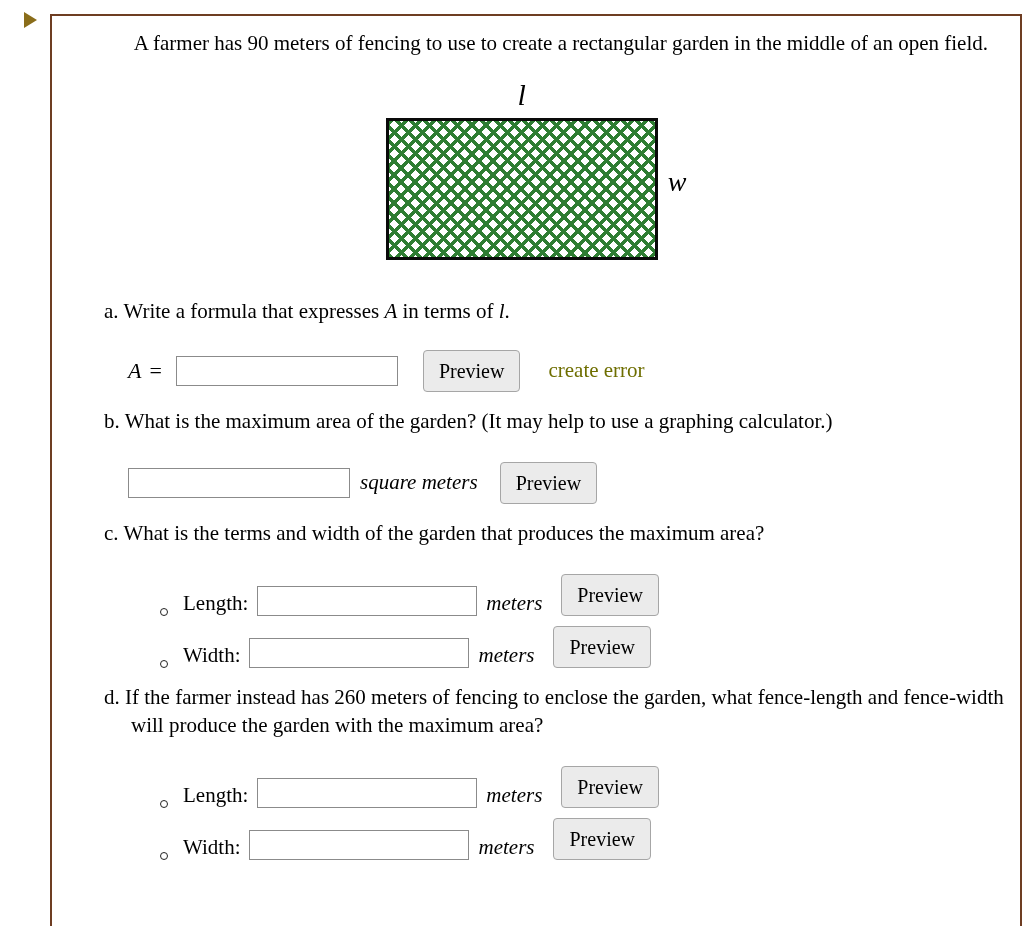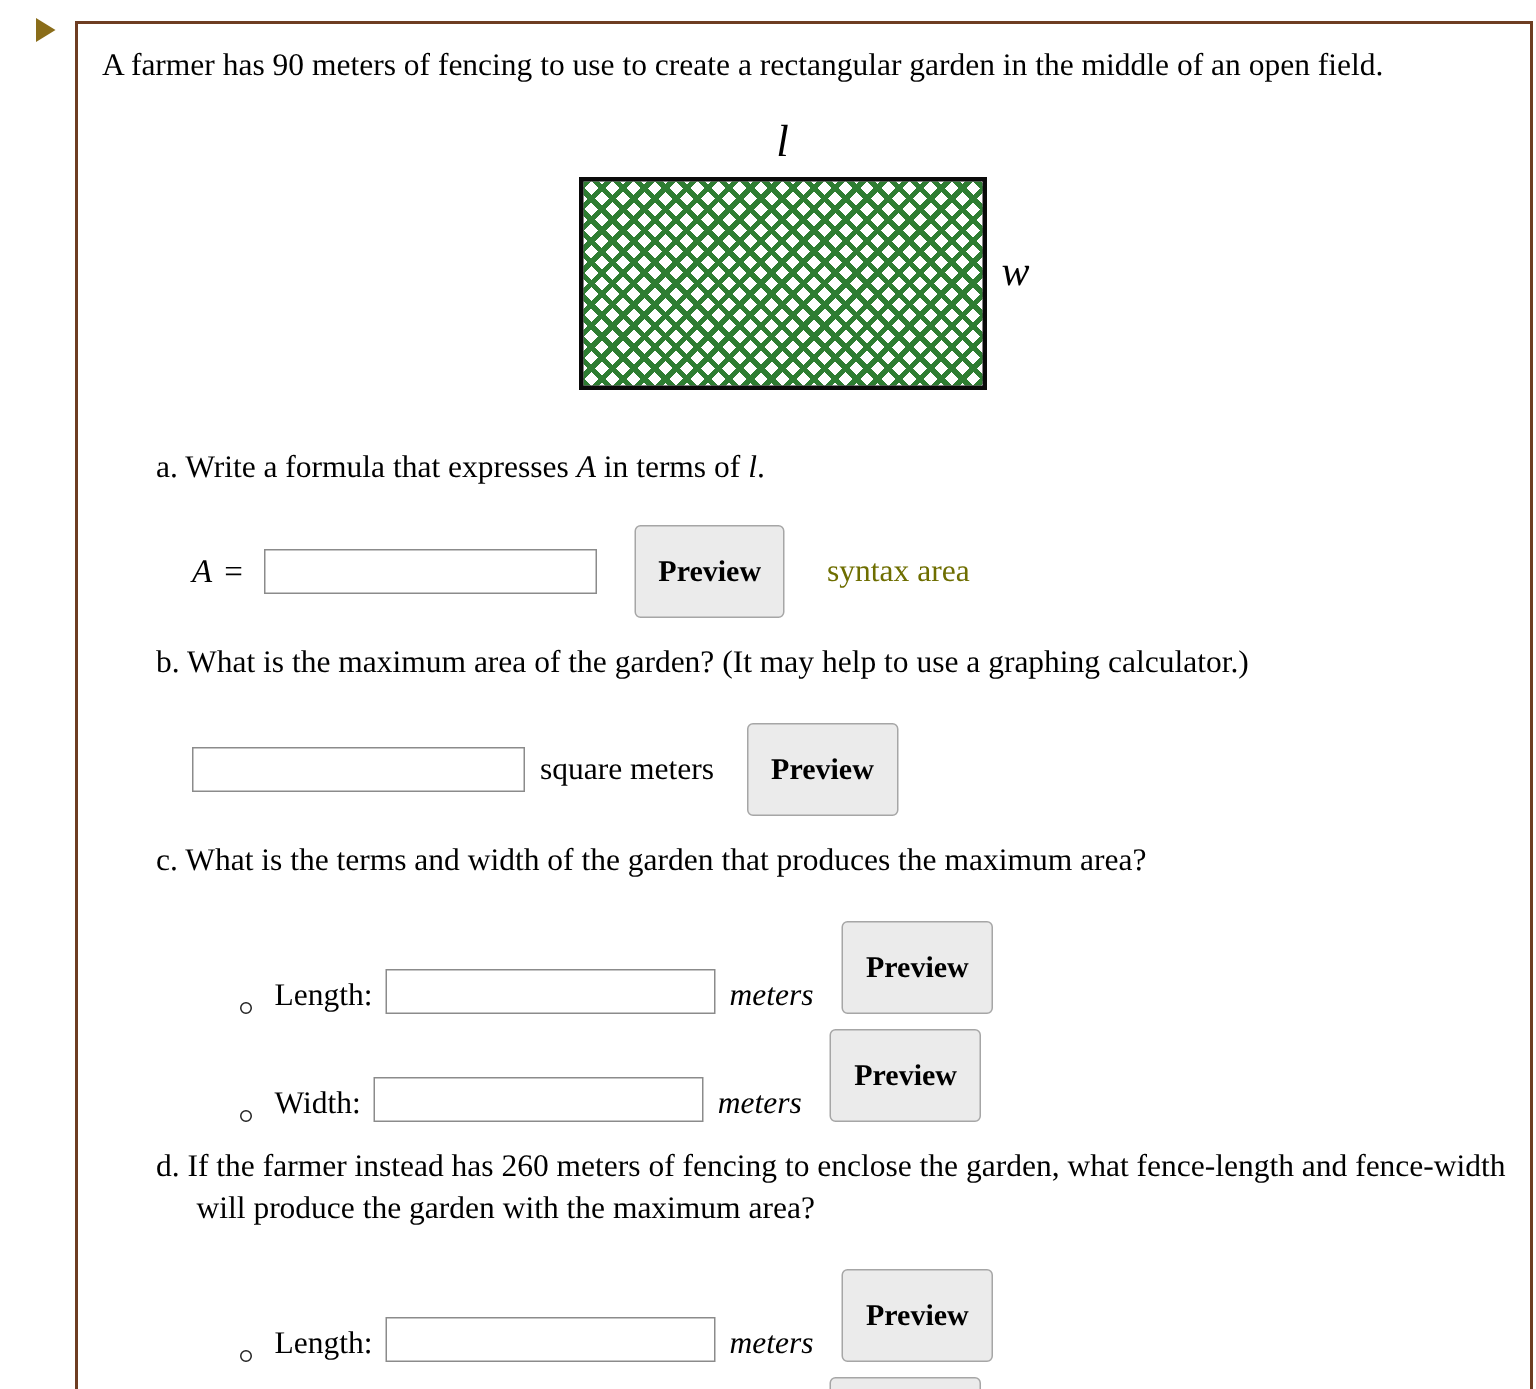--- a/index.html
+++ b/index.html
@@ -15,21 +15,21 @@
     border-left: 13px solid var(--marker, #8a6d1a);
     border-top: 8px solid transparent; border-bottom: 8px solid transparent;
   }
 
   .problem-box {
     position: absolute; left: 50px; top: 14px; width: 972px; height: 1140px;
     border: 2px solid var(--box-border, #6e3d22);
     background: #fff; padding: 14px 16px;
   }
 
-  .intro { margin: 0; max-width: 920px; line-height: 1.33; }
+  .intro { margin: 0; max-width: 920px; line-height: 1.33; text-align: right; }
 
   .figure { margin-top: 20px; display: flex; justify-content: center; }
   .fig-group { display: flex; align-items: flex-start; }
   .fig-col { display: flex; flex-direction: column; }
   .length-label { text-align: center; font-style: italic; font-size: 30px; line-height: 34px; margin-bottom: 6px; }
   .garden-rect {
     width: 272px; height: 142px; border: 3px solid #0a0a0a;
     background-color: #fff;
     background-image:
       repeating-linear-gradient(45deg,  var(--lattice-green, #2e7d32) 0, var(--lattice-green, #2e7d32) 3.5px, transparent 3.5px, transparent 10px),
@@ -47,27 +47,27 @@
   .answer-row { display: flex; align-items: center; margin-top: 24px; margin-left: 24px; }
   .ans-var { font-style: italic; font-size: 22px; }
   .eq { margin: 0 14px 0 8px; font-size: 22px; }
 
   .answer-input {
     width: 222px; height: 30px; border: 1px solid #8b8b8b; background: #fff;
     font-family: "Liberation Sans", sans-serif; font-size: 16px; padding: 2px 6px;
   }
   .preview-btn {
     margin-left: 25px; font-family: "Liberation Serif", serif; font-size: 20px;
-    padding: 18px 15px; background: #ebebeb; border: 1px solid #a6a6a6;
-    border-radius: 4px; color: #000; cursor: pointer; line-height: 1.2; font-weight: bold;
+    padding: 8px 15px; background: #ebebeb; border: 1px solid #a6a6a6;
+    border-radius: 4px; color: #000; cursor: pointer; line-height: 1.2;
   }
   .status-text { margin-left: 28px; color: var(--status-text, #6e6e00); }
 
   .b-row { margin-top: 26px; }
-  .b-row .unit { margin-left: 10px; }
+  .b-row .unit { margin-left: 10px; font-style: italic; }
   .b-row .preview-btn { margin-left: 22px; }
 
   .bullet-row { display: flex; align-items: flex-end; margin-left: 56px; margin-top: 10px; }
   .bullet-row.first { margin-top: 26px; }
   .bullet {
     width: 8px; height: 8px; border: 1.5px solid #222; border-radius: 50%;
     margin-right: 15px; flex: none; background: #fff;
   }
   .field-label { margin-right: 9px; }
   .bullet-row .answer-input { width: 220px; }
@@ -97,21 +97,21 @@
   <div class="part first">
     <div class="part-prompt">
       <span class="part-letter">a.</span>
       <span>Write a formula that expresses </span><span class="mvar">A</span><span> in terms of </span><span class="mvar">l</span><span>.</span>
     </div>
     <div class="answer-row">
       <span class="ans-var">A</span>
       <span class="eq">=</span>
       <input class="answer-input" value="" style="">
       <button class="preview-btn">Preview</button>
-      <span class="status-text">syntax area</span>
+      <span class="status-text">create error</span>
     </div>
   </div>
 
   <div class="part">
     <div class="part-prompt">
       <span class="part-letter">b.</span>
       <span>What is the maximum area of the garden? (It may help to use a graphing calculator.)</span>
     </div>
     <div class="answer-row b-row">
       <input class="answer-input" value="" style="">

